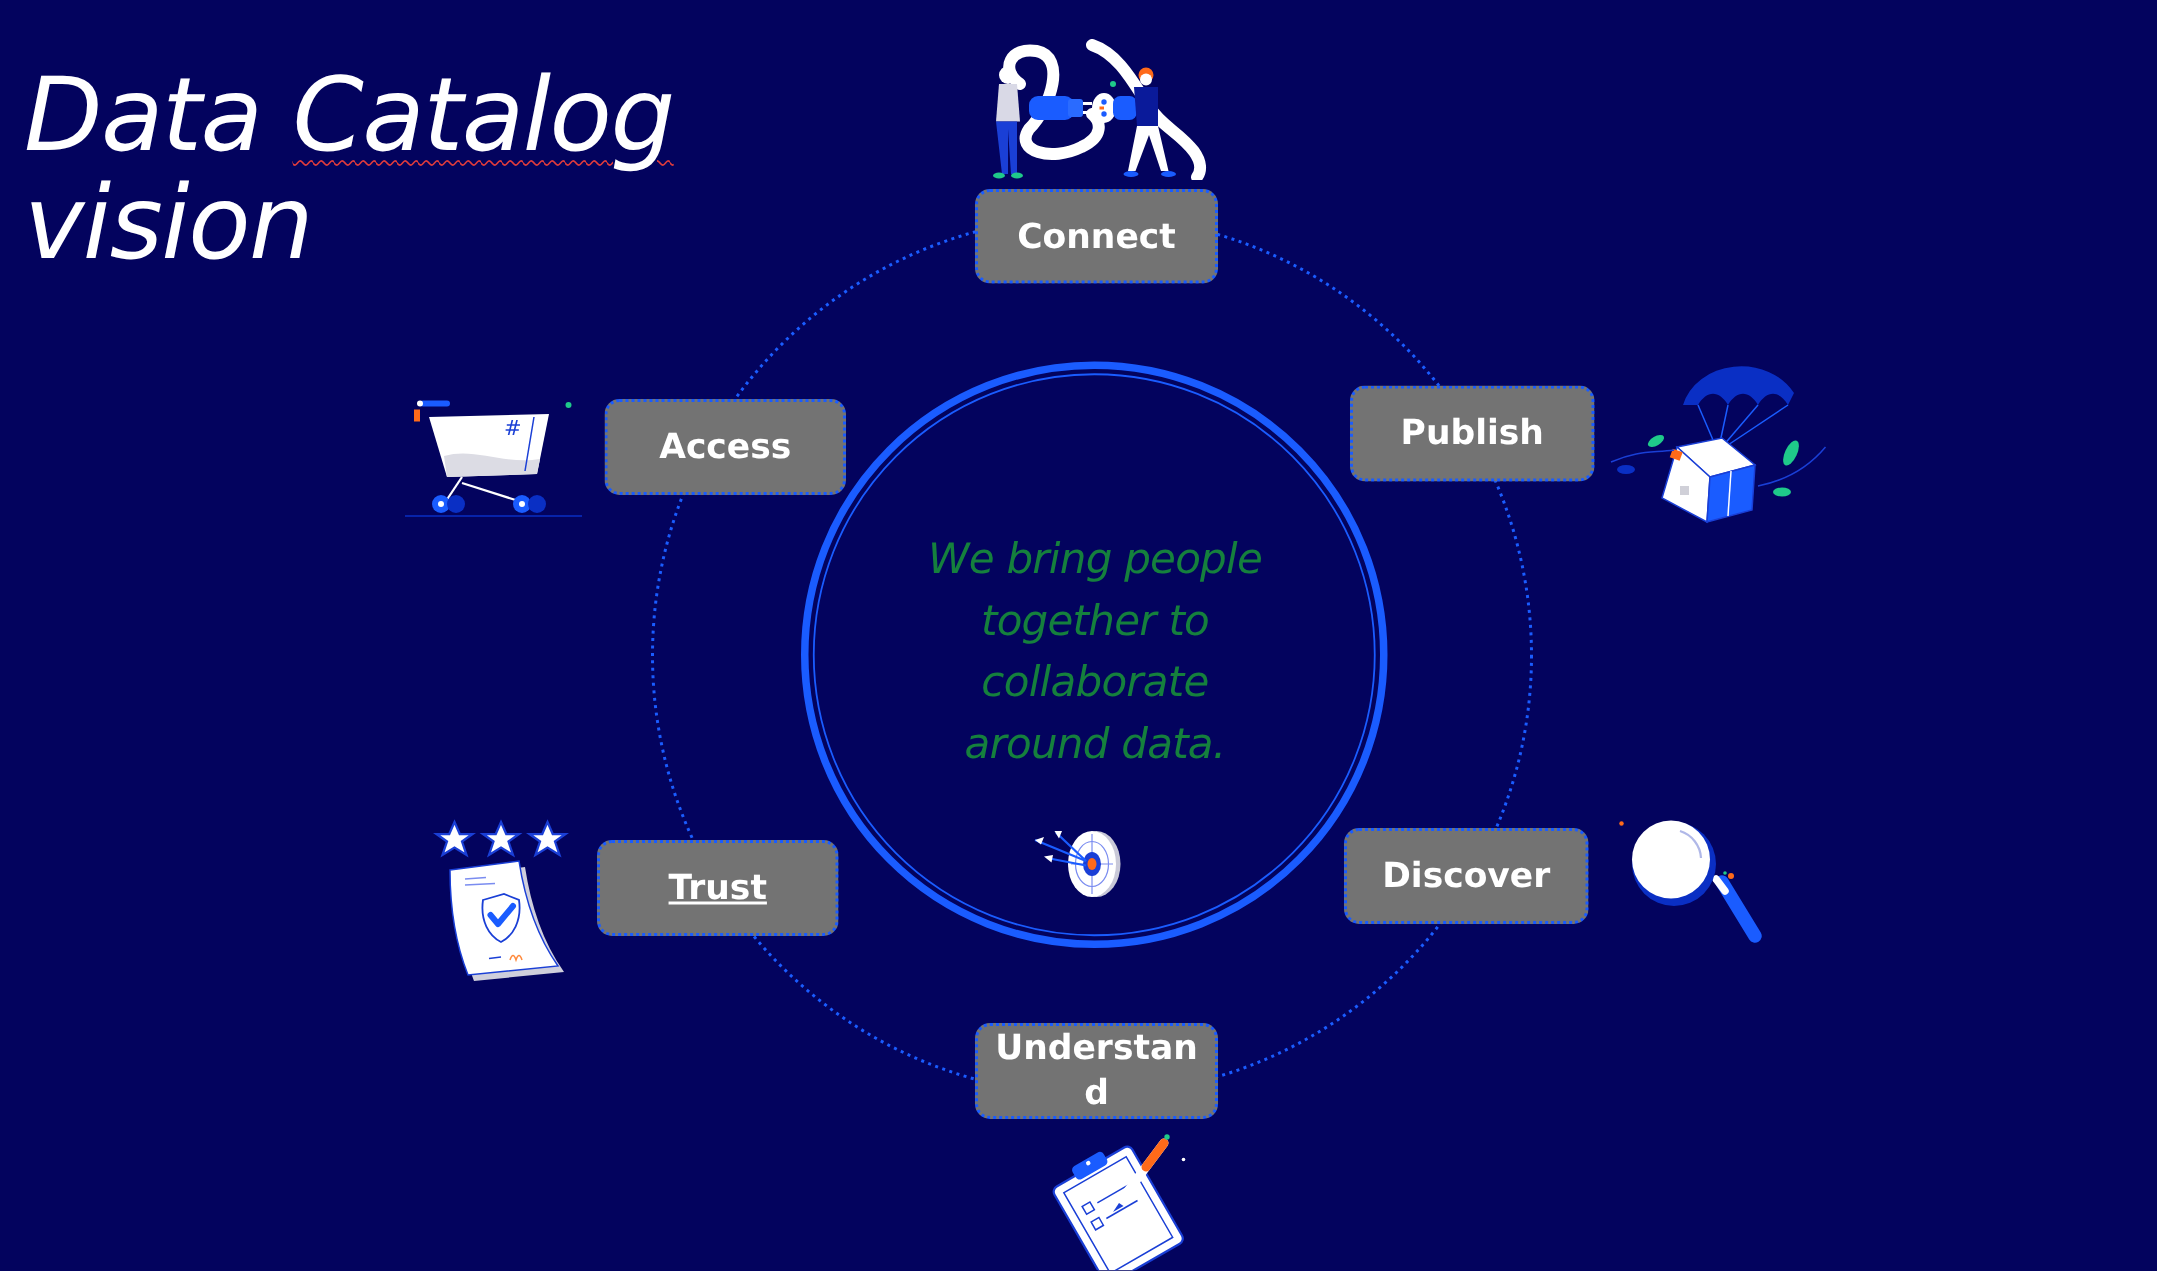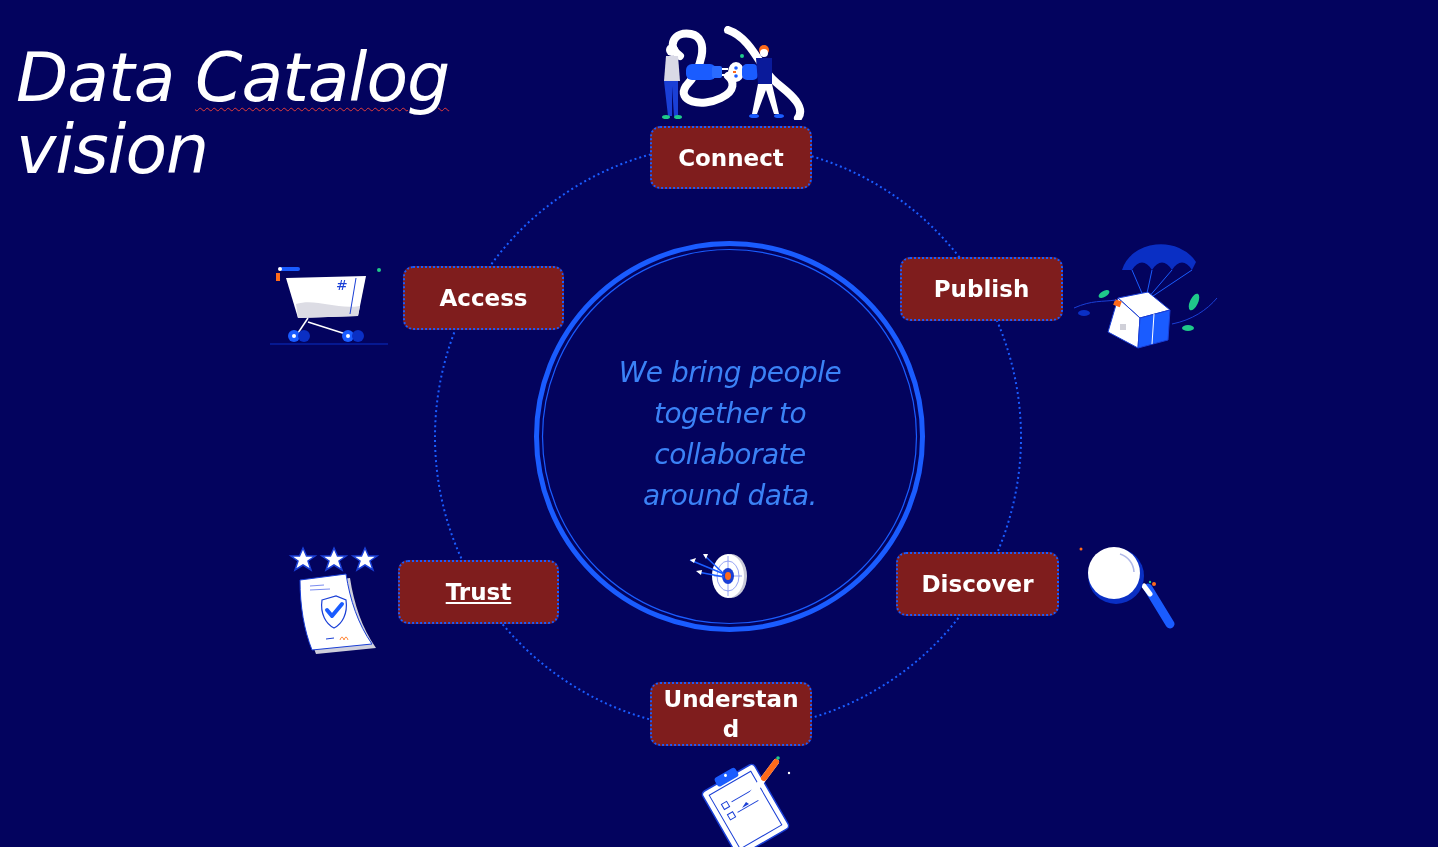--- a/index.html
+++ b/index.html
@@ -48,29 +48,29 @@
       position: absolute;
       left: 590px;
       top: 352px;
       width: 280px;
       text-align: center;
       font-family: "DejaVu Sans", "Liberation Sans", sans-serif;
       font-style: italic;
       font-size: 28px;
       line-height: 41px;
       letter-spacing: -0.5px;
-      color: #3b82f6;
+      color: #15803d;
     }
     .center-text span { display: block; }
     .node {
       position: absolute;
       box-sizing: border-box;
       border: 2px dotted #1a5cff;
       border-radius: 10px;
-      background: #7f1d1d;
+      background: #737373;
       display: flex;
       align-items: center;
       justify-content: center;
       text-align: center;
       font-family: "DejaVu Sans", "Liberation Sans", sans-serif;
       font-weight: 700;
       font-size: 23px;
       line-height: 30px;
       color: #ffffff;
       cursor: pointer;

